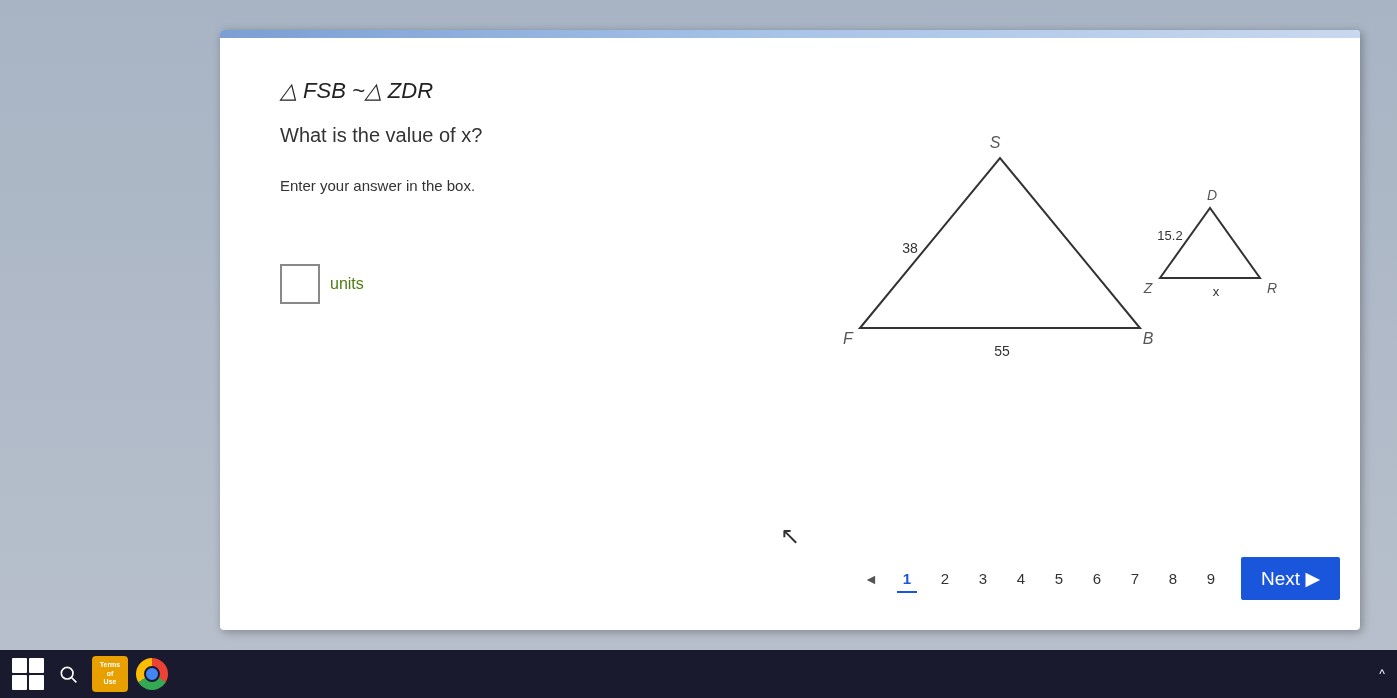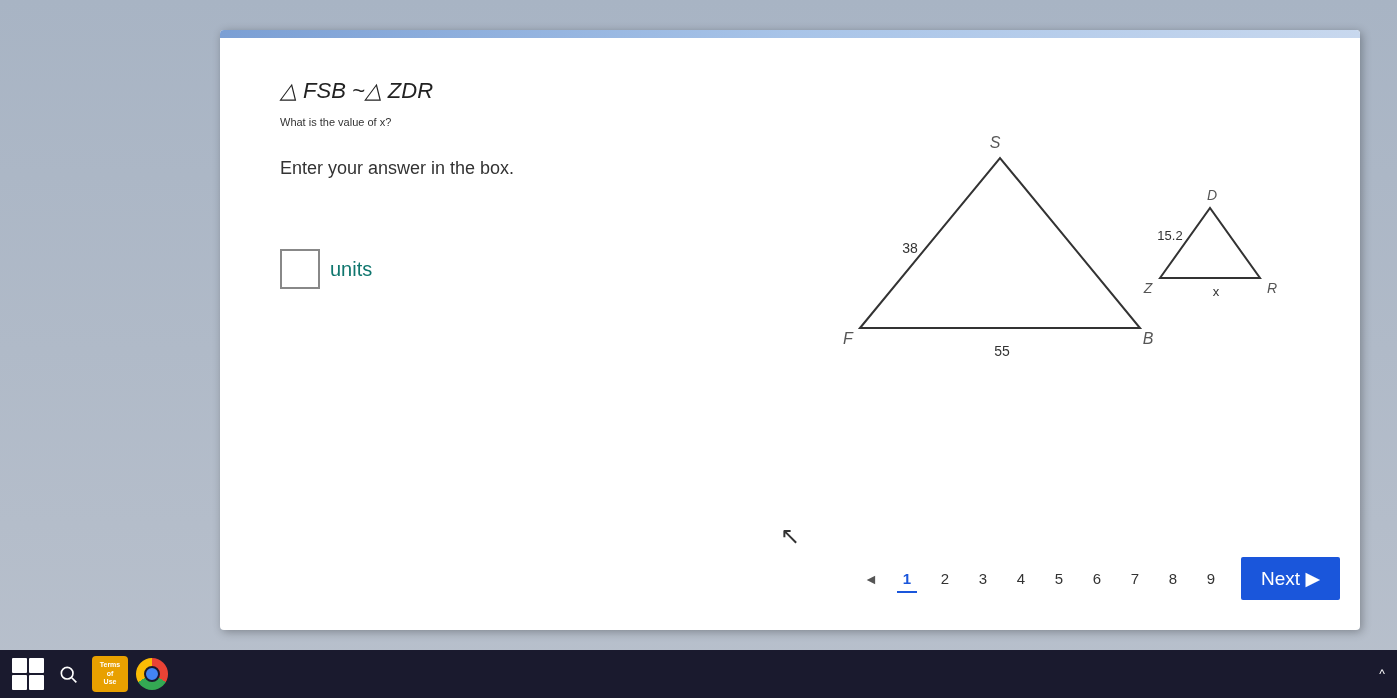--- a/index.html
+++ b/index.html
@@ -145,31 +145,31 @@
       display: flex;
       flex-direction: column;
       position: relative;
     }
 
     .question-title {
       font-size: 22px;
       font-style: italic;
       font-weight: normal;
       color: #222;
-      margin-bottom: 12px;
+      margin-bottom: 20px;
     }
 
     .question-subtitle {
-      font-size: 11px;
+      font-size: 20px;
       color: #333;
       margin-bottom: 30px;
     }
 
     .answer-label {
-      font-size: 18px;
+      font-size: 15px;
       color: #333;
       margin-bottom: 40px;
     }
 
     .answer-input-row {
       display: flex;
       align-items: center;
       gap: 10px;
       margin-top: 30px;
     }
@@ -178,22 +178,22 @@
       width: 40px;
       height: 40px;
       border: 2px solid #888;
       background: white;
       outline: none;
       font-size: 16px;
       text-align: center;
     }
 
     .units-label {
-      font-size: 20px;
-      color: #0f766e;
+      font-size: 16px;
+      color: #4d7c0f;
     }
 
     .diagram-area {
       position: absolute;
       top: 40px;
       right: 60px;
       width: 500px;
       height: 320px;
     }
 

